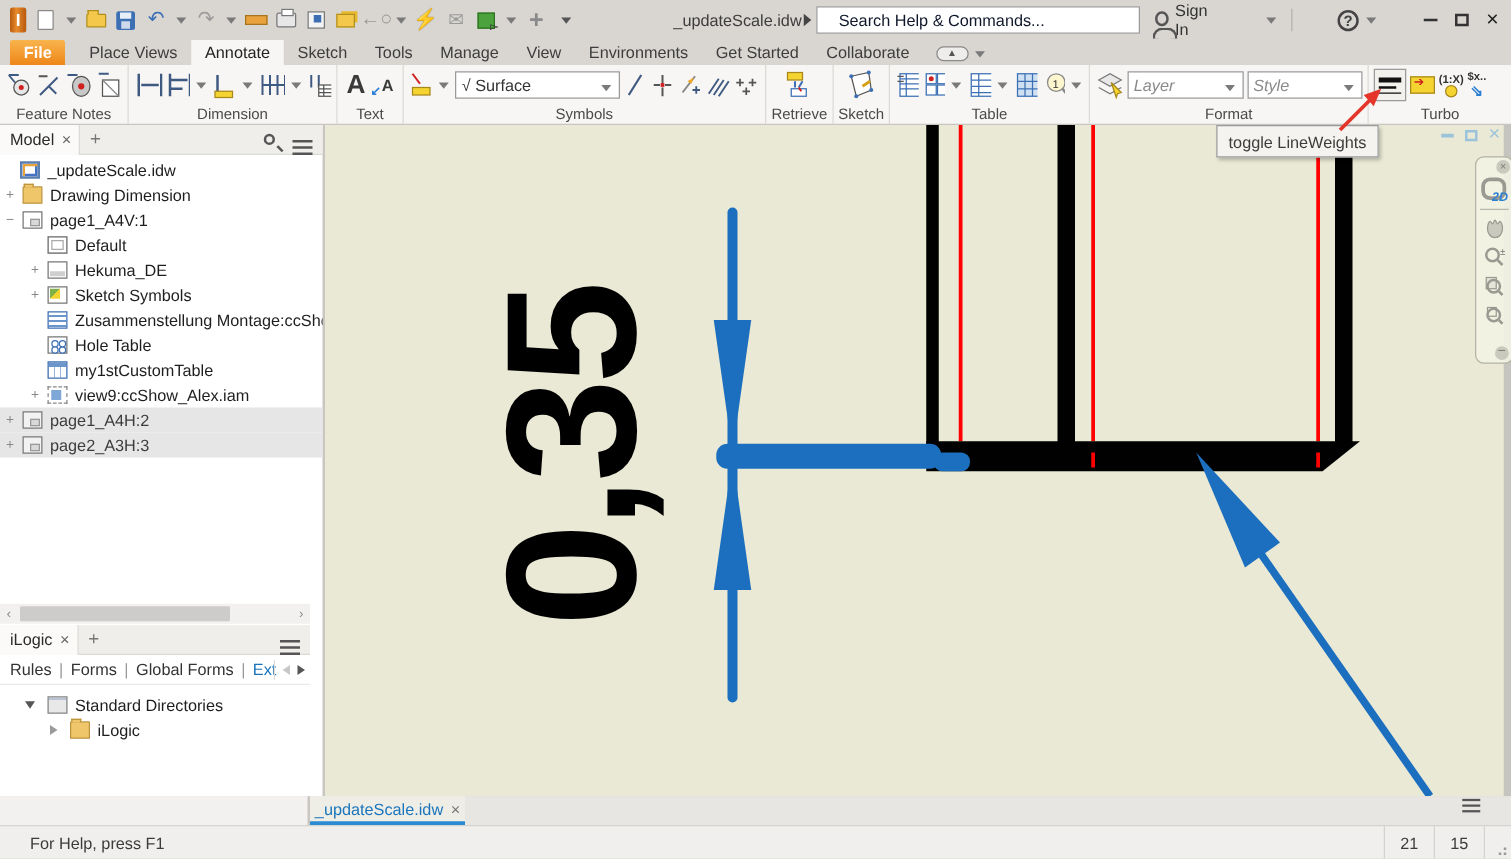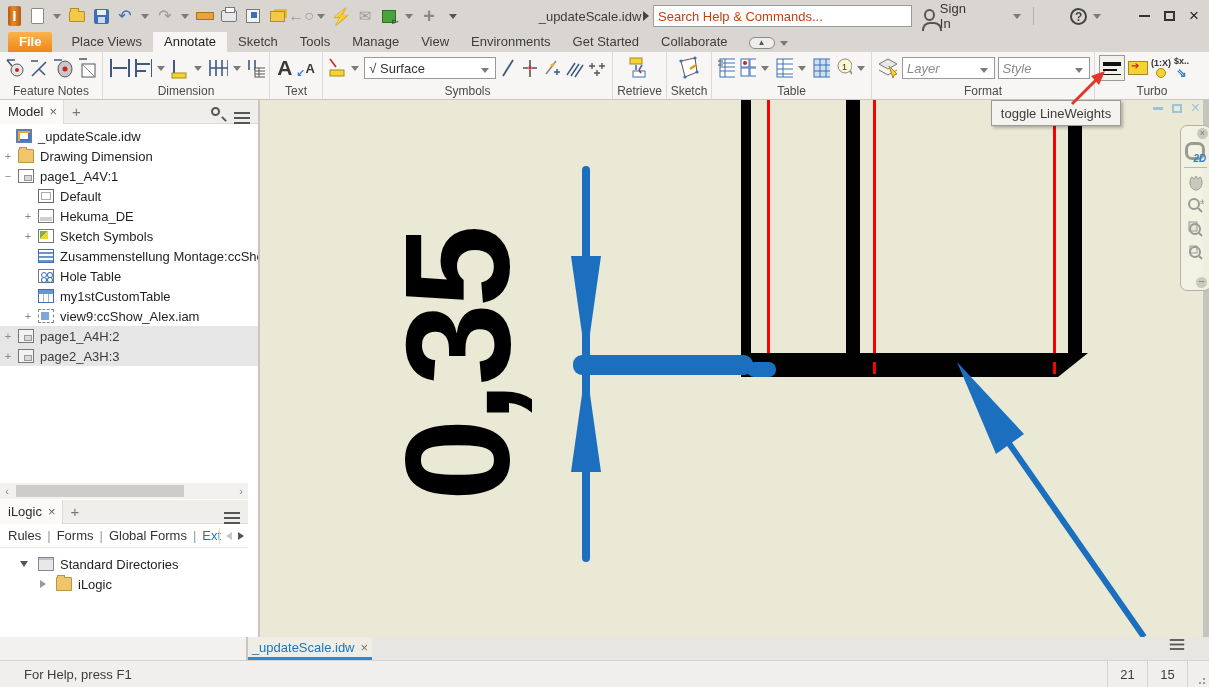--- a/index.html
+++ b/index.html
@@ -27,21 +27,21 @@
   .screen-ic { width:14px; height:14px; background:#f4f4f4; border:1px solid #777; position:relative; }
   .screen-ic:before { content:""; position:absolute; top:2px; right:2px; width:6px; height:6px; background:#3c6fb4; }
   .folders-ic { width:15px; height:11px; background:#f3c84b; border:1px solid #b08f1f; box-shadow:3px -3px 0 -1px #e7b92e; }
   .bolt-ic { color:#e8b818; font-size:16px; text-shadow:0 0 1px #8a6a00; }
   .mail-ic { color:#9a9a9a; font-size:15px; }
   .box-ic { width:14px; height:13px; background:#4ca23c; border:1px solid #2c7220; position:relative; }
   .box-ic:before { content:"▻"; position:absolute; right:-4px; bottom:-4px; font-size:9px; color:#333; }
   .plus-big { color:#8a8a8a; font-size:20px; font-weight:bold; }
   #win-title { position:absolute; left:470px; width:240px; text-align:center; color:#3c3c3c; }
   .expand-tri { width:0; height:0; border-top:5px solid transparent; border-bottom:5px solid transparent; border-left:6px solid #444; margin-left:180px; }
-  #search-box { width:278px; height:22px; background:#fff; border:1px solid #9a9a9a; display:flex; align-items:center; padding-left:4px; color:#c2410c; margin-left:4px; }
+  #search-box { width:278px; height:22px; background:#fff; border:1px solid #9a9a9a; display:flex; align-items:center; padding-left:17px; color:#0f172a; margin-left:4px; }
   #signin { display:flex; align-items:center; gap:5px; margin-left:12px; color:#333; }
   .person-ic { width:12px; height:12px; border:2px solid #555; border-radius:50%; position:relative; top:-1px; }
   .person-ic:after { content:""; position:absolute; top:11px; left:-4px; width:16px; height:7px; border:2px solid #555; border-bottom:none; border-radius:8px 8px 0 0; }
   #help-btn { display:flex; align-items:center; gap:4px; margin-left:26px; }
   .help-circle { width:17px; height:17px; border:2px solid #444; border-radius:50%; text-align:center; line-height:14px; font-weight:bold; font-size:12px; color:#444; }
   .vdiv { width:1px; height:18px; background:#b4b1ad; margin:0 10px; }
   #win-btns { display:flex; gap:14px; margin-left:36px; margin-right:10px; align-items:center; }
   .wb-min { width:11px; height:2px; background:#333; }
   .wb-max { width:11px; height:10px; border:2px solid #333; }
   .wb-close { font-size:17px; color:#222; line-height:10px; }
@@ -116,21 +116,21 @@
   #hscroll .track { flex:1; }
   #ilogic-tabs { height:24px; display:flex; align-items:center; padding-left:8px; gap:6px; border-bottom:1px solid #eceae7; position:relative; }
   .il-tab { color:#333; } .il-tab.blue { color:#1a75bc; }
   .il-sep { color:#999; }
   .il-arrows { position:absolute; right:4px; display:flex; gap:6px; align-items:center; border-left:1px solid #ddd; padding-left:6px; height:16px; }
 
   
   #canvas { position:relative; width:957px; height:537px; background:#e9e9d5; overflow:hidden; }
   #geom { position:absolute; left:0; top:0; }
   #dimtext { position:absolute; left:28px; top:192px; width:346px; height:146px; transform:rotate(-90deg); font-size:148px; font-weight:bold; letter-spacing:-4px; color:#000; text-align:center; line-height:140px; font-family:"Liberation Sans",sans-serif; }
-  #tooltip { position:absolute; left:731px; top:0px; height:26px; background:#f4f3f0; border:1px solid #9a9a9a; box-shadow:2px 2px 3px rgba(0,0,0,.25); display:flex; align-items:center; padding:0 9px; color:#3c3c3c; z-index:6; }
+  #tooltip { position:absolute; left:713px; top:0px; height:26px; background:#f4f3f0; border:1px solid #9a9a9a; box-shadow:2px 2px 3px rgba(0,0,0,.25); display:flex; align-items:center; padding:0 9px; color:#3c3c3c; z-index:6; }
   #doc-controls { position:absolute; left:893px; top:2px; display:flex; gap:9px; align-items:center; color:#9dc3db; z-index:2; }
   #doc-controls .m { width:10px; height:3px; background:#9dc3db; }
   #doc-controls .r { width:10px; height:9px; border:2px solid #9dc3db; }
   #doc-controls .c { font-size:16px; line-height:12px; }
   #navbar { position:absolute; left:920px; top:25px; width:31px; height:166px; background:rgba(242,242,228,.92); border:1px solid #b3b3a6; border-radius:7px; z-index:3; display:flex; flex-direction:column; align-items:center; padding-top:2px; }
   .nav-close { align-self:flex-end; margin-right:2px; width:11px; height:11px; border-radius:50%; background:#c9c9bd; color:#7c7c72; font-size:9px; line-height:11px; text-align:center; }
   .nav-wheel { width:20px; height:18px; border:3px solid #9a9a92; border-radius:7px; margin-top:3px; position:relative; }
   .nav-wheel b { position:absolute; right:-4px; bottom:-7px; color:#2a7fd4; font-size:10px; font-style:italic; }
   .nav-hr { width:23px; height:1px; background:#b8b8ac; margin:7px 0 4px; }
   .nav-ic { margin:3px 0; }

